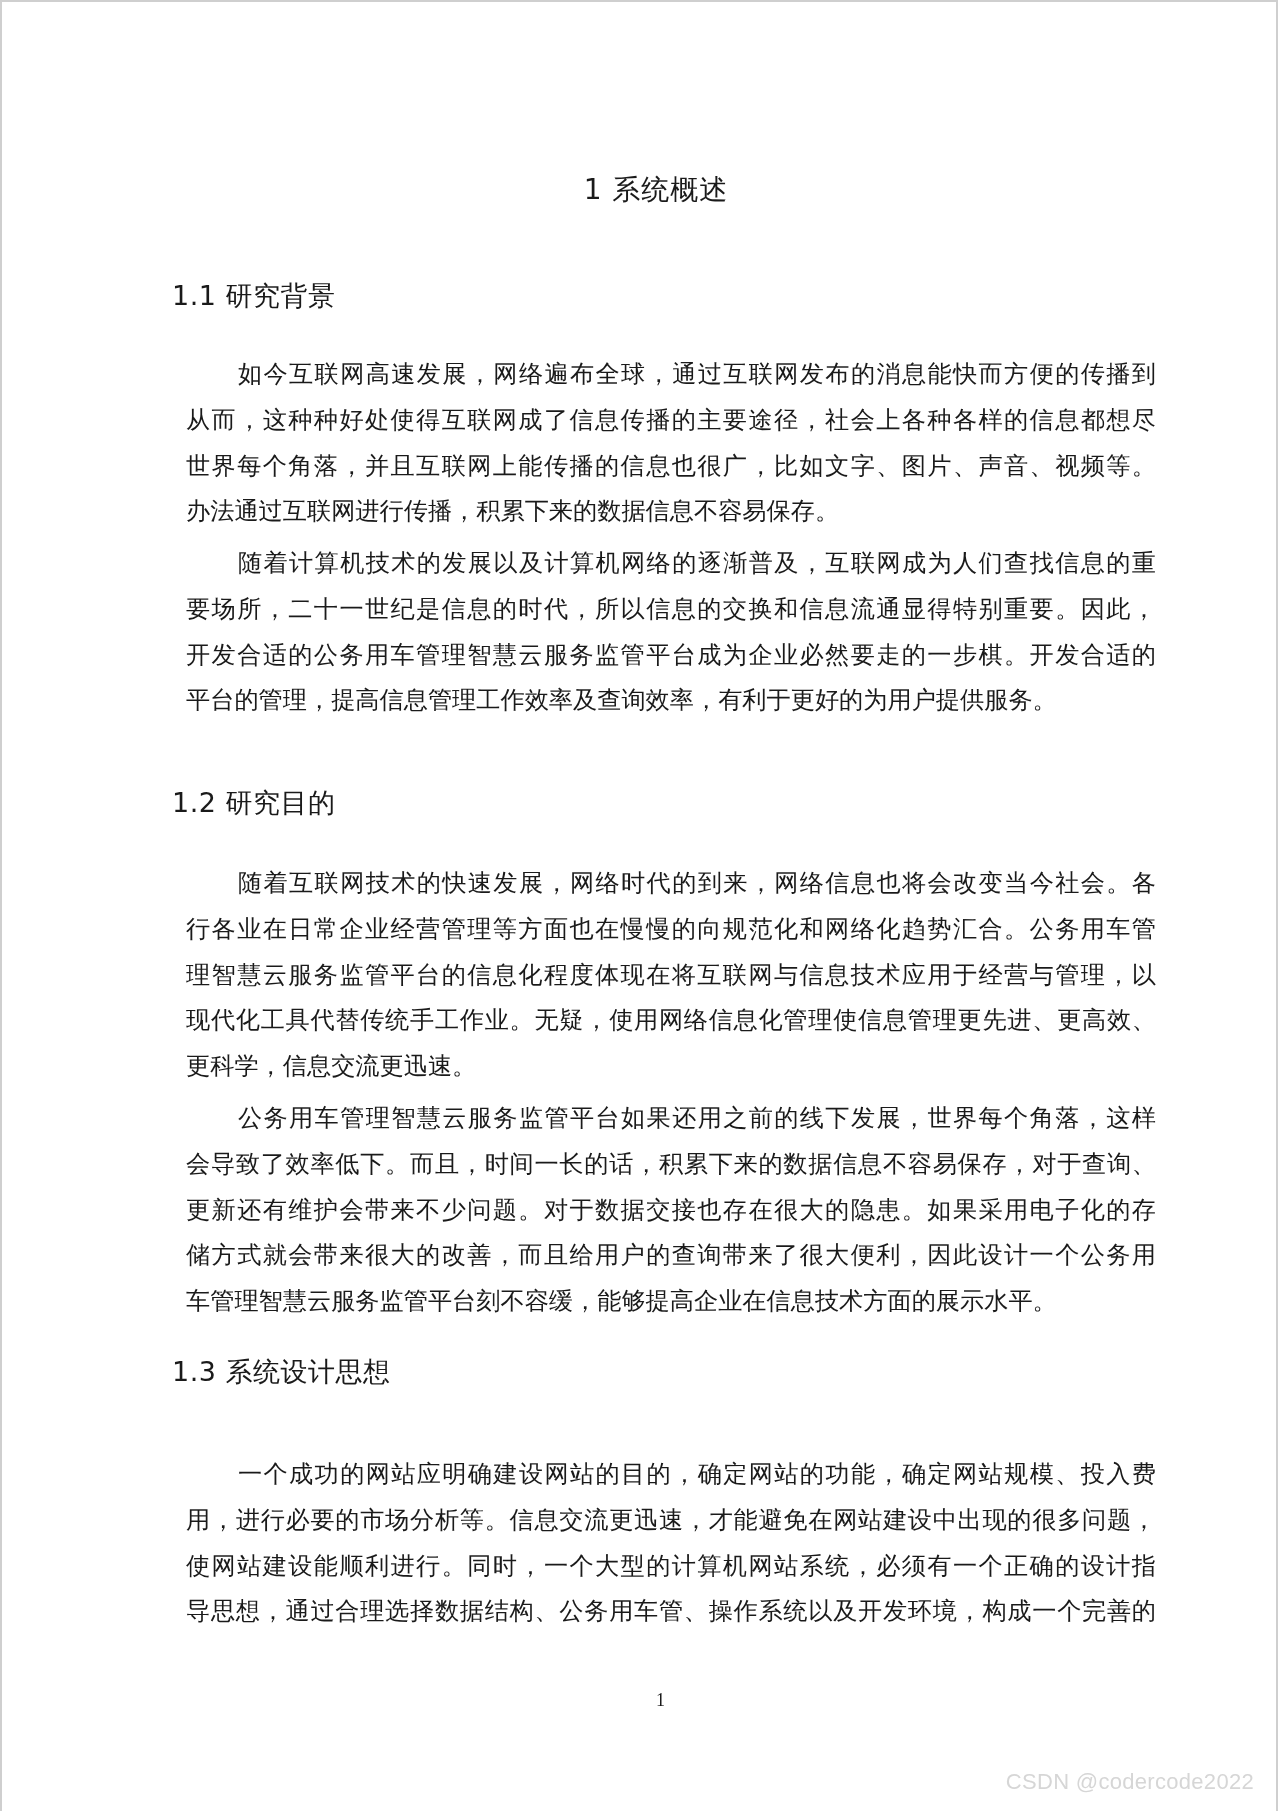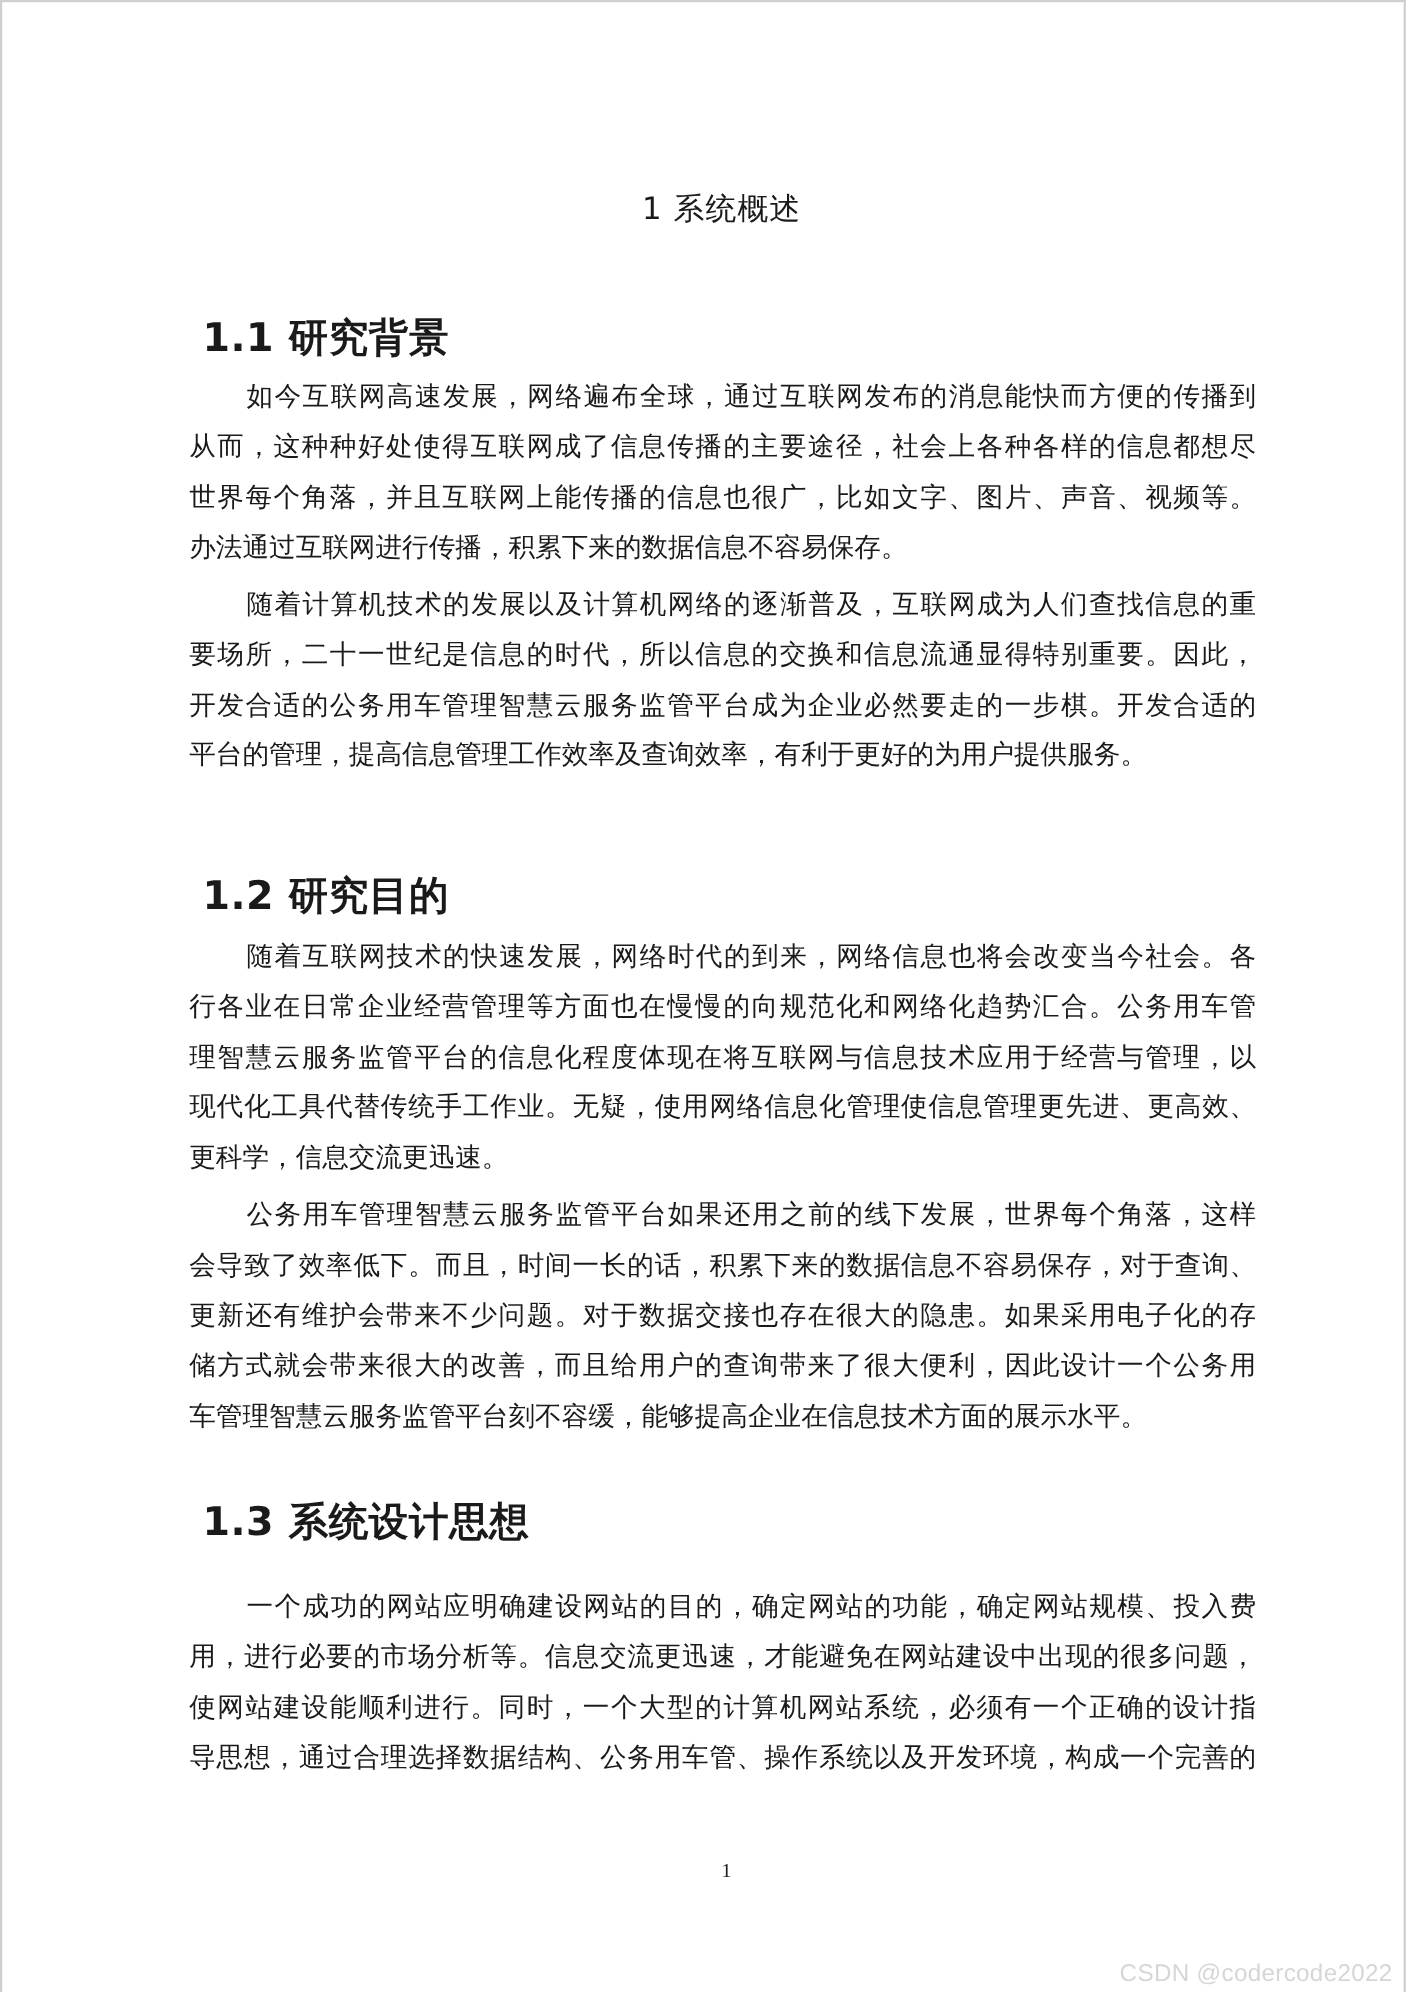--- a/index.html
+++ b/index.html
@@ -32,31 +32,31 @@
       font-size: 28px;
       line-height: 36px;
       font-weight: normal;
       letter-spacing: 1px;
       margin: 0;
       transform: translateX(16px);
     }
     .section-title {
       position: absolute;
       left: 172px;
-      margin: 12px;
-      font-size: 36px;
+      margin: 0;
+      font-size: 27px;
       line-height: 34px;
-      font-weight: bold;
+      font-weight: normal;
       letter-spacing: 0.5px;
     }
     .para {
       position: absolute;
       left: 172px;
       width: 970px;
-      margin: 0;
+      margin: 14px;
       font-size: 24.2px;
       line-height: 45.8px;
       text-align: justify;
       text-indent: 2em;
       letter-spacing: 0;
       word-break: break-all;
     }
     .line {
       display: block;
       white-space: nowrap;
@@ -74,21 +74,21 @@
       font-size: 18px;
       margin: 0;
     }
     .watermark {
       position: absolute;
       right: 14px;
       bottom: 4px;
       font-family: "Liberation Sans", sans-serif;
       font-size: 22px;
       color: #d6d6d6;
-      margin: 0;
+      margin: 12px;
       letter-spacing: 0.3px;
     }
   </style>
 </head>
 <body>
 
 <div class="page-frame"></div>
 
 <h1 class="chapter-title">1 系统概述</h1>
 

